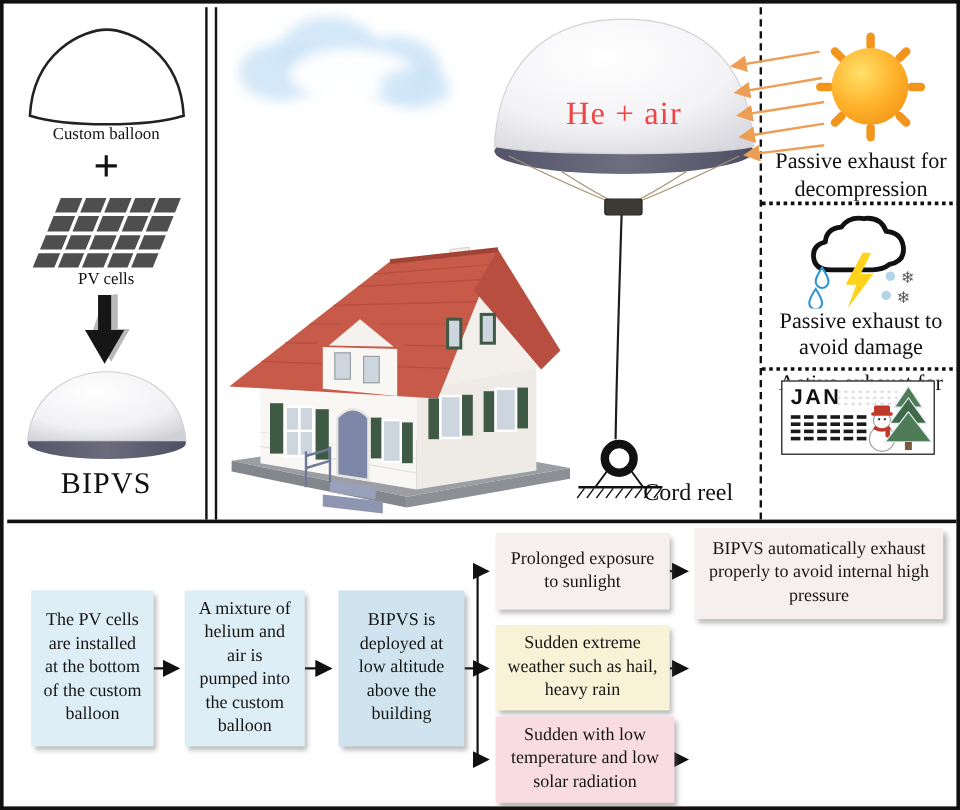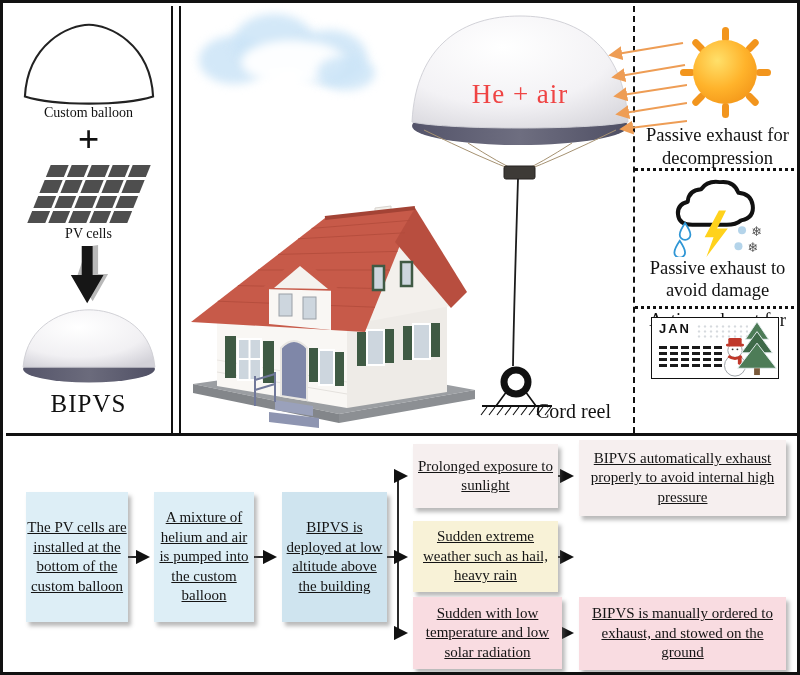--- a/index.html
+++ b/index.html
@@ -42,29 +42,29 @@
   
   .sun-wrap{position:absolute;left:40px;top:16px;width:100px;height:100px;}
   .sun-core{position:absolute;left:18px;top:18px;width:64px;height:64px;border-radius:50%;
     background:radial-gradient(circle at 38% 32%,#ffe06a,#ffb32b 48%,#ef8c12 95%);}
   .ray{position:absolute;left:50%;top:50%;width:15px;height:7px;margin:-3.5px -7.5px;
     border-radius:4px;background:#f2951d;}
   
   .cal{position:absolute;left:16px;top:8px;width:128px;height:62px;background:#fff;
     border:1.8px solid #111;box-sizing:border-box;}
   .cal-month{position:absolute;left:7px;top:3px;font-family:"Liberation Sans",sans-serif;
-    font-weight:bold;font-size:13px;letter-spacing:2px;}
+    font-weight:bold;font-size:18px;letter-spacing:2px;}
   .cal-days{position:absolute;left:7px;top:28px;width:72px;display:flex;flex-wrap:wrap;gap:3px;}
   .cal-dash{width:8px;height:3px;background:#1a1a1a;}
   .snow-dots{position:absolute;left:44px;top:6px;width:52px;height:15px;opacity:.7;
     background-image:radial-gradient(#c4cad0 1px,transparent 1.6px);background-size:6px 5px;}
   
   .fc-box{position:absolute;display:flex;align-items:center;justify-content:center;
-    text-align:center;font-size:15px;line-height:1.3;box-sizing:border-box;padding:3px 0;
-    box-shadow:3px 4px 4px rgba(100,100,100,.45);color:#141414;text-decoration:underline;}
+    text-align:center;font-size:15px;line-height:1.3;box-sizing:border-box;padding:3px 10px;
+    box-shadow:3px 4px 4px rgba(100,100,100,.45);color:#141414;}
   .blue{background:#ddeef6;}
   .blue2{background:#cfe4ef;}
   .pinkish{background:#f6efef;}
   .yellow{background:#f8f2d7;}
   .pink{background:#f9dce1;}
   .abs{position:absolute;}
 </style>
 </head>
 <body>
 
@@ -338,16 +338,15 @@
 
     <div class="fc-box blue" style="left:20px;top:56px;width:102px;height:130px">The PV cells are installed at the bottom of the custom balloon</div>
     <div class="fc-box blue" style="left:148px;top:56px;width:100px;height:130px">A mixture of helium and air is pumped into the custom balloon</div>
     <div class="fc-box blue2" style="left:276px;top:56px;width:105px;height:130px">BIPVS is deployed at low altitude above the building</div>
 
     <div class="fc-box pinkish" style="left:407px;top:8px;width:145px;height:64px">Prolonged exposure to sunlight</div>
     <div class="fc-box yellow" style="left:407px;top:85px;width:145px;height:71px">Sudden extreme weather such as hail, heavy rain</div>
     <div class="fc-box pink" style="left:407px;top:161px;width:149px;height:72px">Sudden with low temperature and low solar radiation</div>
 
     <div class="fc-box pinkish" style="left:573px;top:4px;width:207px;height:76px">BIPVS automatically exhaust properly to avoid internal high pressure</div>
-    <div class="fc-box pink" style="left:573px;top:161px;width:207px;height:73px">BIPVS is manually ordered to exhaust, and stowed on the ground</div>
   </div>
 
 </div>
 
 </body></html>

